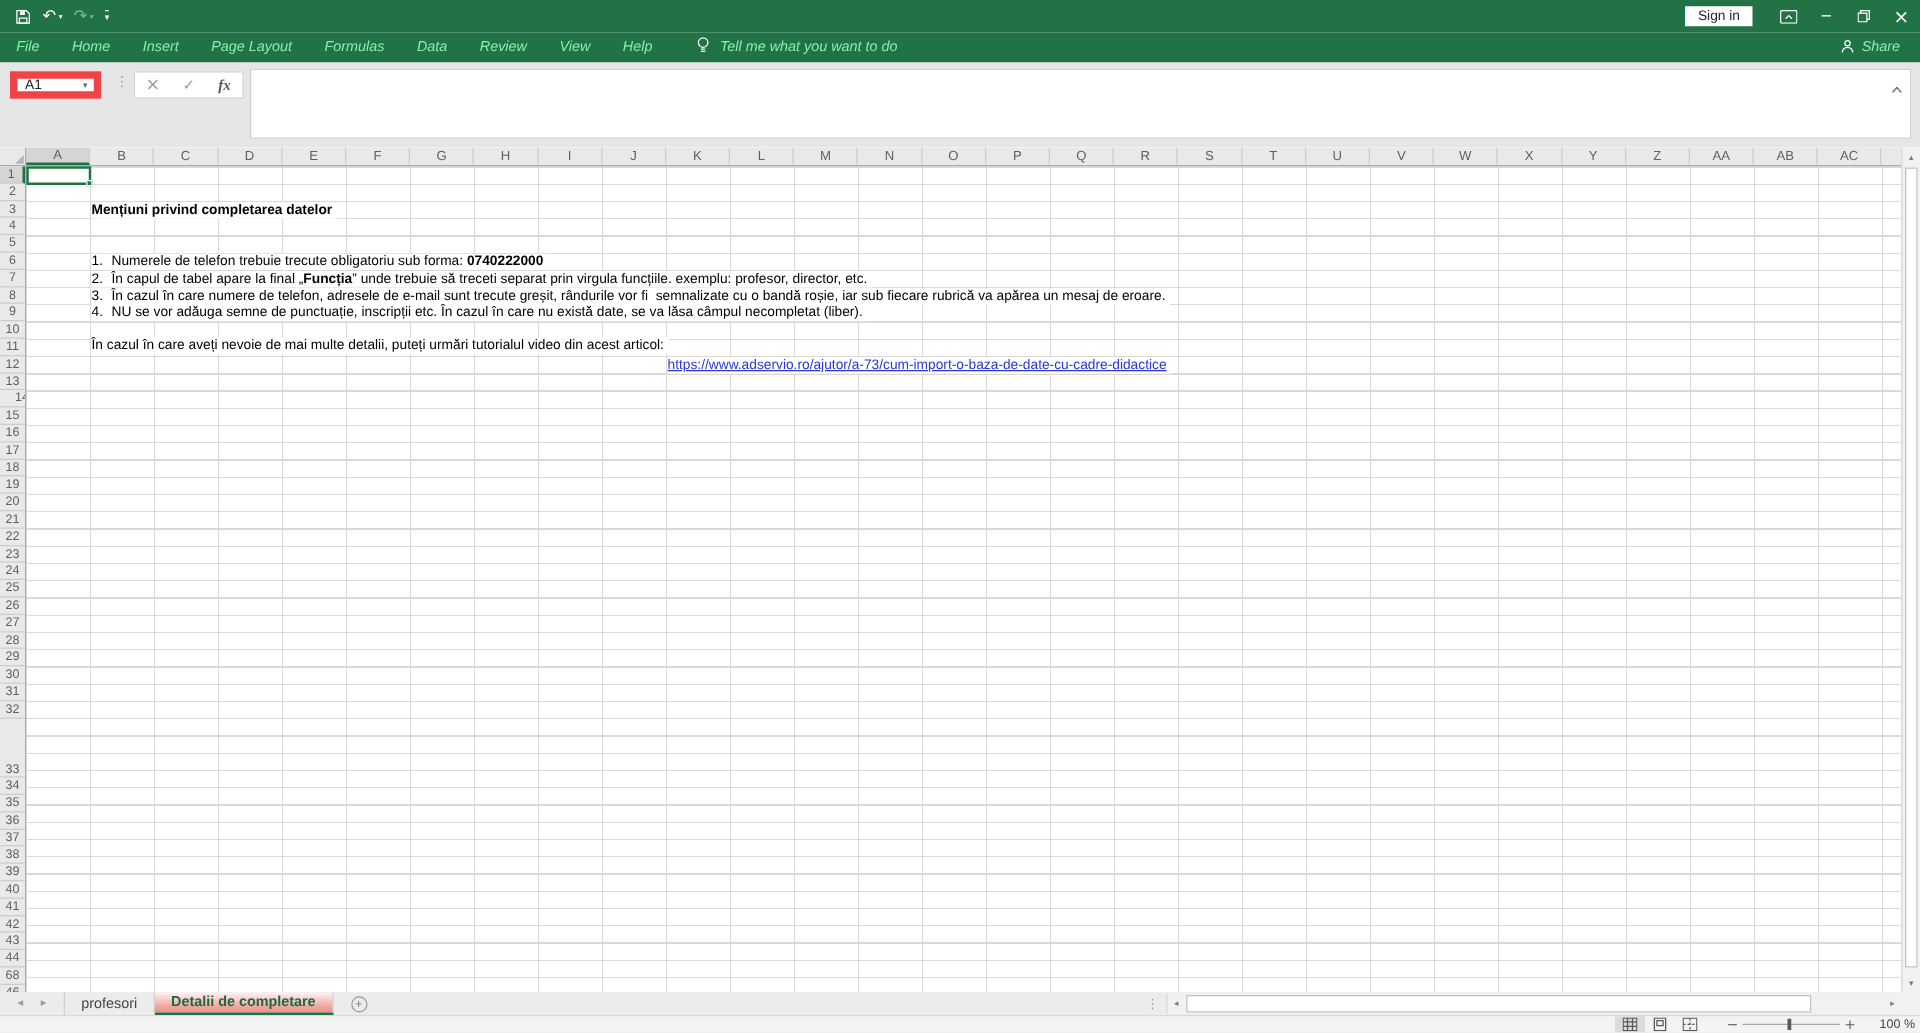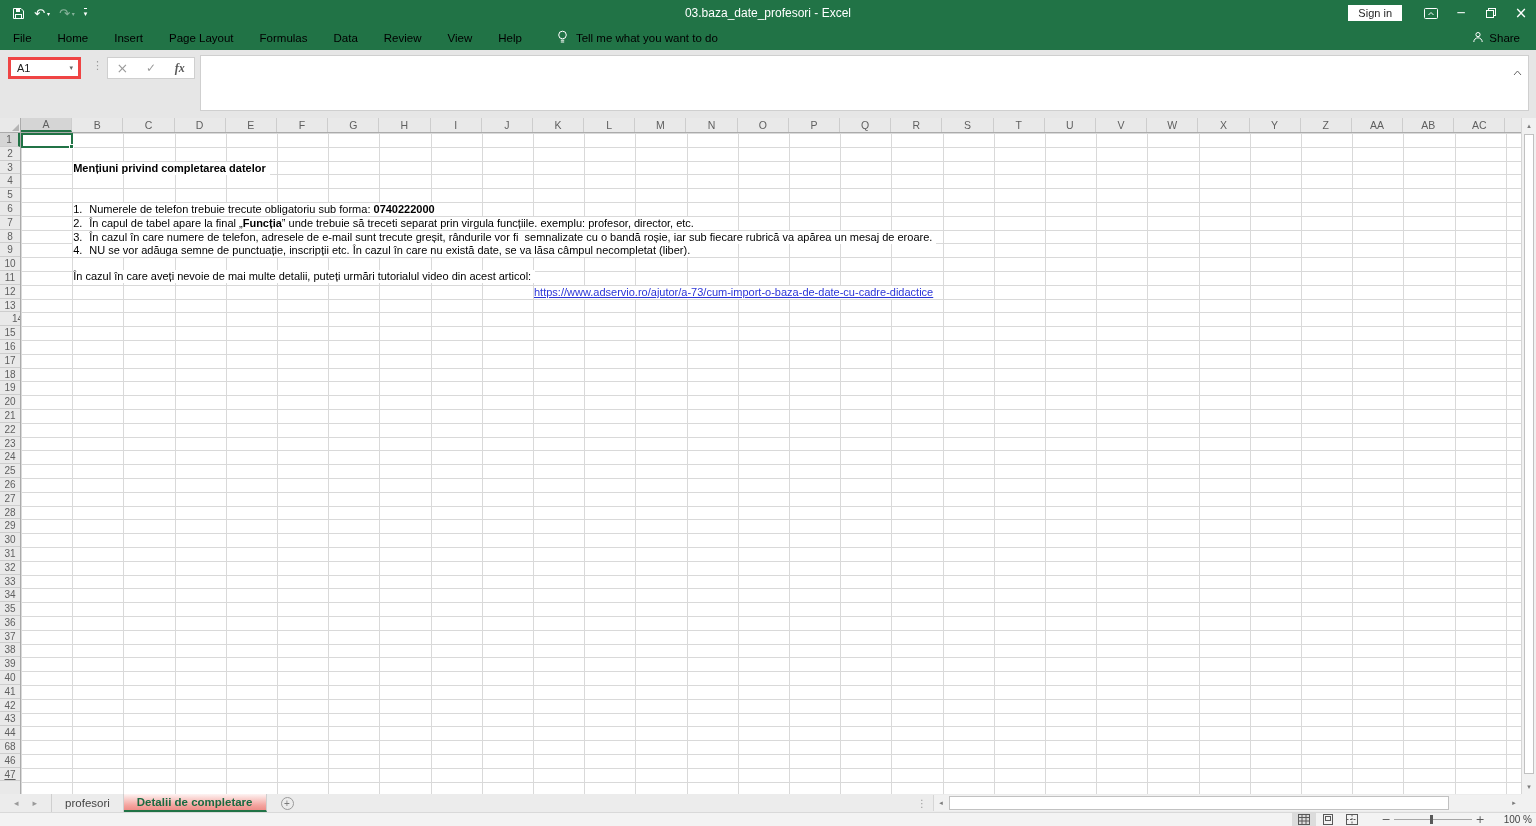--- a/index.html
+++ b/index.html
@@ -18,31 +18,31 @@
   .tb-title { position:absolute; left:0; right:0; text-align:center; font-size:12px;
               pointer-events:none; }
   .tb-right { margin-left:auto; display:flex; align-items:center; height:100%; }
   .signin { background:#fff; color:#262626; font-size:11px; padding:2px 10px;
             border:none; margin-right:14px; }
   .winbtn { width:30px; height:100%; display:flex; align-items:center; justify-content:center;
             font-size:12px; color:#fff; }
 
   
   .ribbonrow { height:24px; background:#217346; display:flex; align-items:stretch;
-               color:#000000; }
+               color:#86efac;font-style:italic; }
   #ribbonTabs { display:flex; align-items:stretch; }
   .rtab { display:flex; align-items:center; padding:0 13px; font-size:11.5px; }
   .tellme { display:flex; align-items:center; gap:8px; margin-left:22px; font-size:11.5px; }
   .share { margin-left:auto; display:flex; align-items:center; gap:5px;
            padding-right:16px; font-size:11.5px; }
 
   
   .formulazone { height:68px; background:#e6e6e6; position:relative; }
   .namebox { position:absolute; left:8px; top:7px; width:73px; height:22px; background:#fff;
-             border:3px solid #ef4444; display:flex; align-items:center; font-size:11px;
+             border:6px solid #ef4444; display:flex; align-items:center; font-size:11px;
              color:#222; padding-left:6px; }
   .namebox .dd { margin-left:auto; padding-right:5px; color:#666; font-size:7px;
                  font-family:"DejaVu Sans",sans-serif; }
   .fzdots { position:absolute; left:92px; top:9px; color:#9a9a9a; font-size:11px;
             font-family:"DejaVu Sans",sans-serif; }
   .fbtns { position:absolute; left:107px; top:7px; height:22px; width:88px; background:#fff;
            border:1px solid #cfcfcf; display:flex; align-items:center; }
   .fbtn { flex:1; text-align:center; font-size:12px; color:#9a9a9a;
           font-family:"DejaVu Sans",sans-serif; }
   .fbtn.fx { color:#595959; font-family:"Liberation Serif",serif; font-style:italic;
@@ -142,21 +142,20 @@
         <span class="dd">▾</span>
       </span>
     <span class="qbtn dim">
         <span class="glyph">↷</span>
         <span class="dd">▾</span>
       </span>
     <span class="qbtn" style="font-size:7px;">
       <span class="glyph" style="border-top:1px solid #fff; padding-top:1px;">▾</span>
     </span>
   </div>
-  <div class="tb-title">03.baza_date_profesori  -  Excel</div>
   <div class="tb-right">
     <button class="signin">Sign in</button>
     <span class="winbtn">
       <svg width="14" height="11" viewBox="0 0 14 11">
           <rect x="0.5" y="0.5" width="13" height="10" rx="1" fill="none" stroke="#fff"></rect>
           <path d="M4.5 7 L7 4.5 L9.5 7" fill="none" stroke="#fff"></path>
         </svg>
     </span>
     <span class="winbtn">
         <span class="glyph">─</span>
@@ -288,21 +287,21 @@
       <div class="rownum" style="height: 13.8px;">23</div>
       <div class="rownum" style="height: 13.8px;">24</div>
       <div class="rownum" style="height: 13.8px;">25</div>
       <div class="rownum" style="height: 13.8px;">26</div>
       <div class="rownum" style="height: 13.8px;">27</div>
       <div class="rownum" style="height: 13.8px;">28</div>
       <div class="rownum" style="height: 13.8px;">29</div>
       <div class="rownum" style="height: 13.8px;">30</div>
       <div class="rownum" style="height: 13.8px;">31</div>
       <div class="rownum" style="height: 13.8px;">32</div>
-      <div class="rownum" style="height: 13.8px;">33</div>
+      <div class="rownum" style="height: 13.8px; margin-top: 34px;">33</div>
       <div class="rownum" style="height: 13.8px;">34</div>
       <div class="rownum" style="height: 13.8px;">35</div>
       <div class="rownum" style="height: 13.8px;">36</div>
       <div class="rownum" style="height: 13.8px;">37</div>
       <div class="rownum" style="height: 13.8px;">38</div>
       <div class="rownum" style="height: 13.8px;">39</div>
       <div class="rownum" style="height: 13.8px;">40</div>
       <div class="rownum" style="height: 13.8px;">41</div>
       <div class="rownum" style="height: 13.8px;">42</div>
       <div class="rownum" style="height: 13.8px;">43</div>

